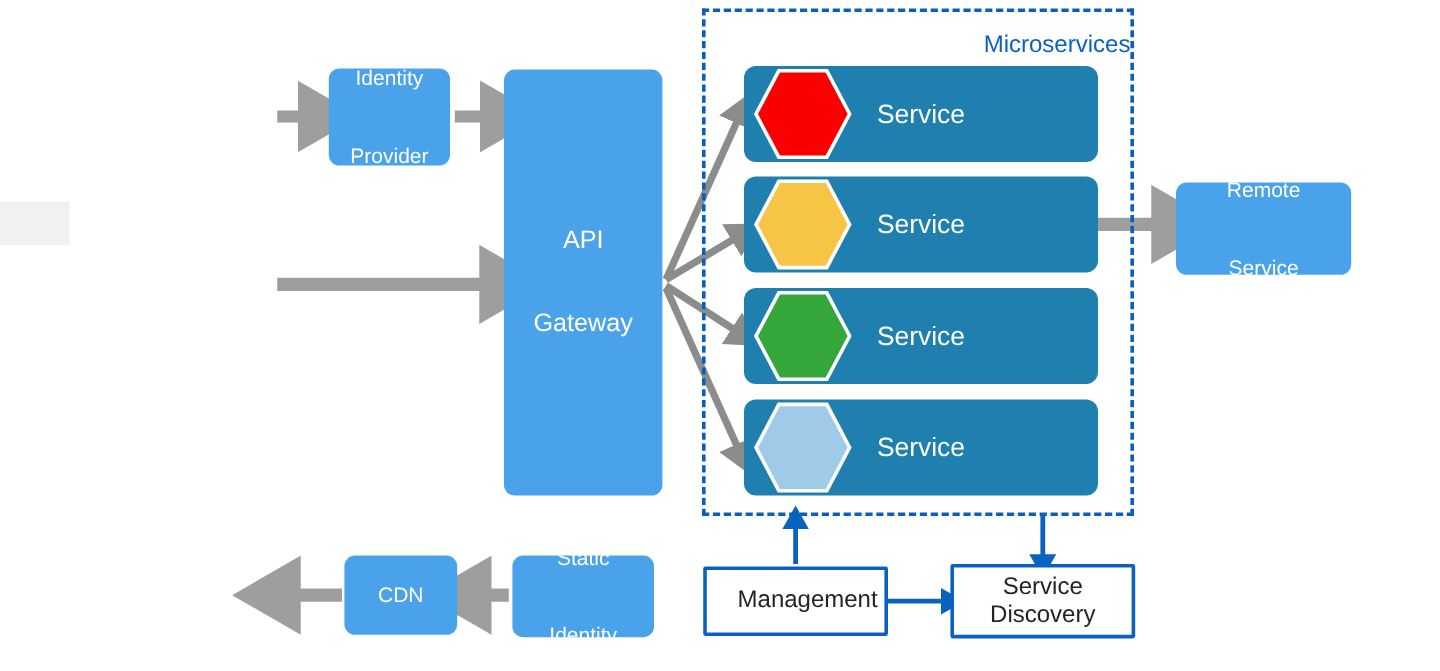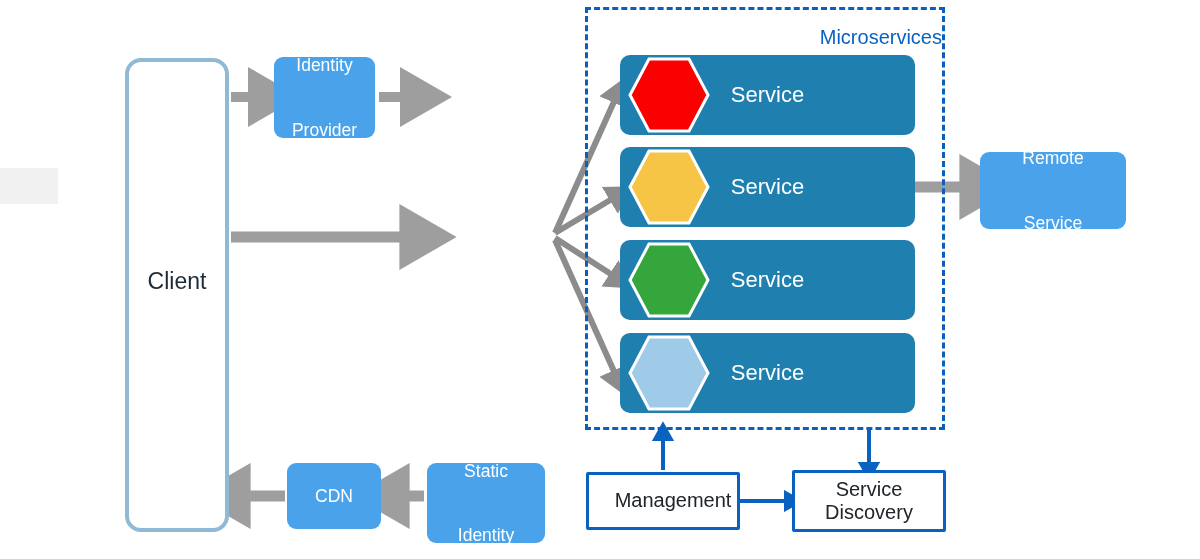--- a/index.html
+++ b/index.html
@@ -177,29 +177,30 @@
 
     <g>
       <line x1="740" y1="501" x2="789" y2="501" stroke="#0a62c0" stroke-width="4" marker-end="url(#blueHead)"></line>
     </g>
 
     <g>
       <line x1="869" y1="430" x2="869" y2="467" stroke="#0a62c0" stroke-width="4" marker-end="url(#blueHead)"></line>
     </g>
   </svg>
 
-  <div class="node box-client" style="left:125px; top:58px; width:104px; height:474px;">
-    <span class="client-label">Client</span>
-  </div>
 
   <div class="node box-blue small" style="left:274px; top:57px; width:101px; height:81px; flex-direction:column;">
     <span>Identity</span>
     <span>Provider</span>
   </div>
 
+  <div class="node box-blue" style="left:420px; top:58px; width:132px; height:355px; flex-direction:column;">
+    <span>API</span>
+    <span>Gateway</span>
+  </div>
 
   <div class="node group-dashed" style="left:585px; top:7px; width:360px; height:423px;">
     <span class="group-title">Microservices</span>
   </div>
 
   <div class="node svc-card" style="left:620px; top:55px; width:295px; height:80px;">
     <svg class="svc-hex" viewBox="0 0 82 78" xmlns="http://www.w3.org/2000/svg">
       <polygon points="21,3 61,3 80,39 61,75 21,75 2,39" fill="#fb0000" stroke="#ffffff" stroke-width="3"></polygon>
     </svg>
     <span class="svc-label">Service</span>
@@ -228,21 +229,21 @@
 
   <div class="node box-blue small" style="left:980px; top:152px; width:146px; height:77px; flex-direction:column;">
     <span>Remote</span>
     <span>Service</span>
   </div>
 
   <div class="node box-blue small" style="left:287px; top:463px; width:94px; height:66px;">
     <span>CDN</span>
   </div>
 
-  <div class="node box-blue small" style="left:427px; top:463px; width:118px; height:80px; flex-direction:column;">
+  <div class="node box-blue small" style="left:427px; top:463px; width:118px; height:68px; flex-direction:column;">
     <span>Static</span>
     <span>Identity</span>
   </div>
 
   <div class="node box-outline" style="left:586px; top:472px; width:154px; height:58px;padding-left:20px;">
     <span>Management</span>
   </div>
 
   <div class="node box-outline" style="left:792px; top:470px; width:154px; height:62px; flex-direction:column;">
     <span>Service</span>

